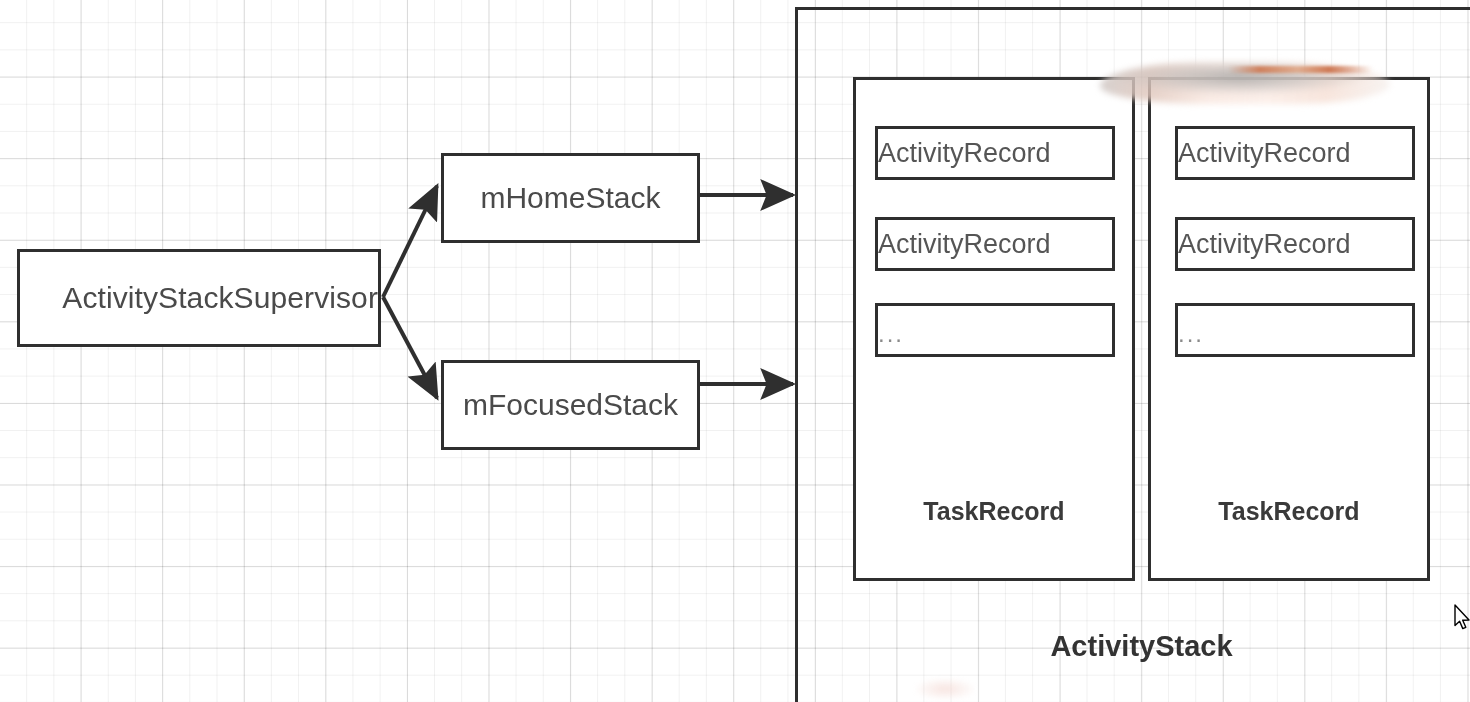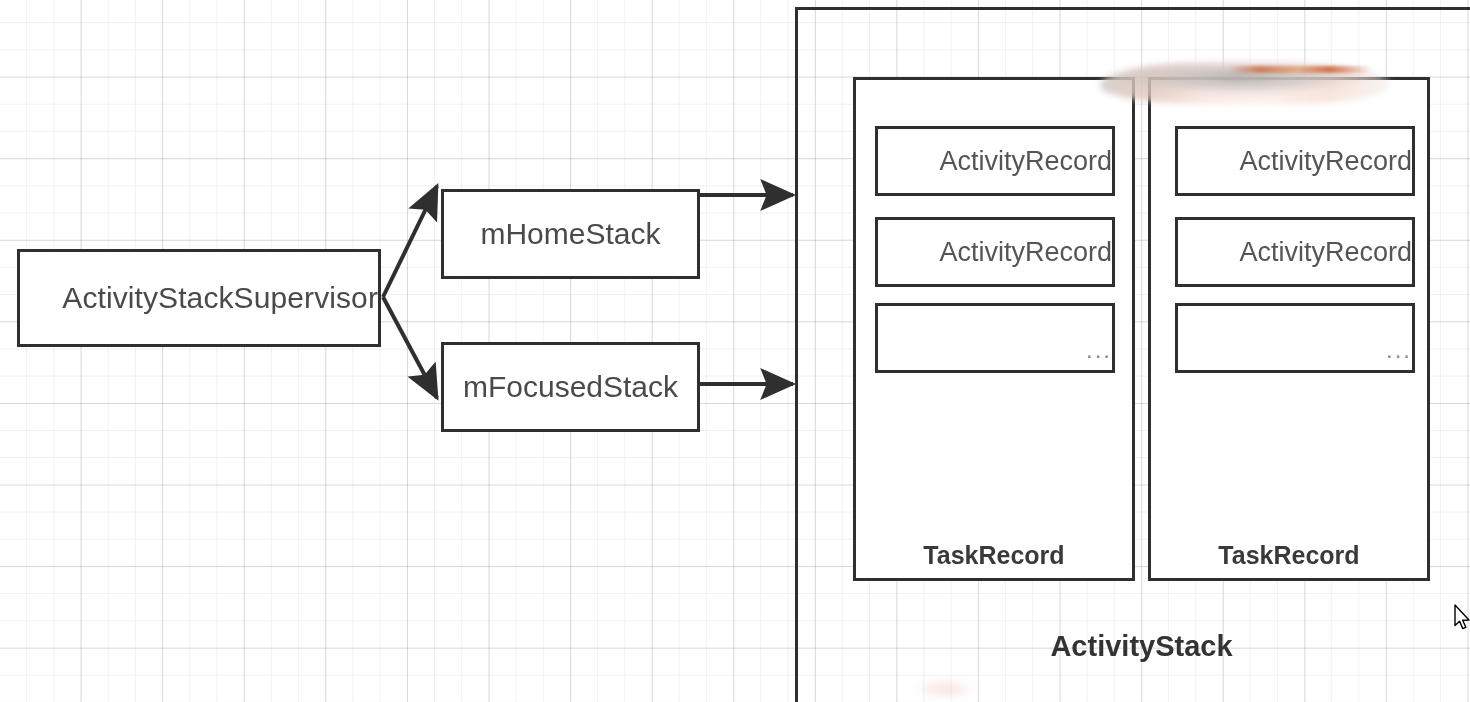--- a/index.html
+++ b/index.html
@@ -47,25 +47,24 @@
     width: 364px; height: 98px;
     font-size: 30px;
     letter-spacing: 0.1px;
     justify-content: flex-end;
   }
 
   #home-stack-node {
     left: 441px; top: 153px;
     width: 259px; height: 90px;
     font-size: 30px;
-    margin-top: 36px;
   }
 
   #focused-stack-node {
-    left: 441px; top: 342px;
+    left: 441px; top: 360px;
     width: 259px; height: 90px;
     font-size: 30px;
   }
 
   
   #activity-stack-panel {
     position: absolute;
     left: 795px; top: 7px;
     width: 675px; height: 700px;
     box-sizing: border-box;
@@ -83,25 +82,25 @@
     height: 504px;
   }
   #task-record-left  { left: 853px; width: 282px; }
   #task-record-right { left: 1148px; width: 282px; }
 
   .activity-record {
     position: absolute;
     box-sizing: border-box;
     border: 3px solid #2f2f2f;
     background: #ffffff;
-    height: 70px;
+    height: 54px;
     width: 240px;
     display: flex;
     align-items: center;
-    justify-content: flex-end;
+    justify-content: flex-start;
     color: #555555;
     font-size: 27px;
     font-family: "Liberation Sans", sans-serif;
   }
   .ar-col-left  { left: 875px; }
   .ar-col-right { left: 1175px; }
   .ar-row-1 { top: 126px; }
   .ar-row-2 { top: 217px; }
   .ar-row-3 { top: 303px; }
 
@@ -115,21 +114,20 @@
 
   .task-label {
     position: absolute;
     top: 497px;
     width: 282px;
     text-align: center;
     font-size: 25px;
     font-weight: bold;
     color: #3a3a3a;
     font-family: "Liberation Sans", sans-serif;
-    margin-top: 44px;
   }
   #task-label-left  { left: 853px; }
   #task-label-right { left: 1148px; }
 
   #activity-stack-label {
     position: absolute;
     left: 853px; top: 630px;
     width: 577px;
     text-align: center;
     font-size: 29px;

